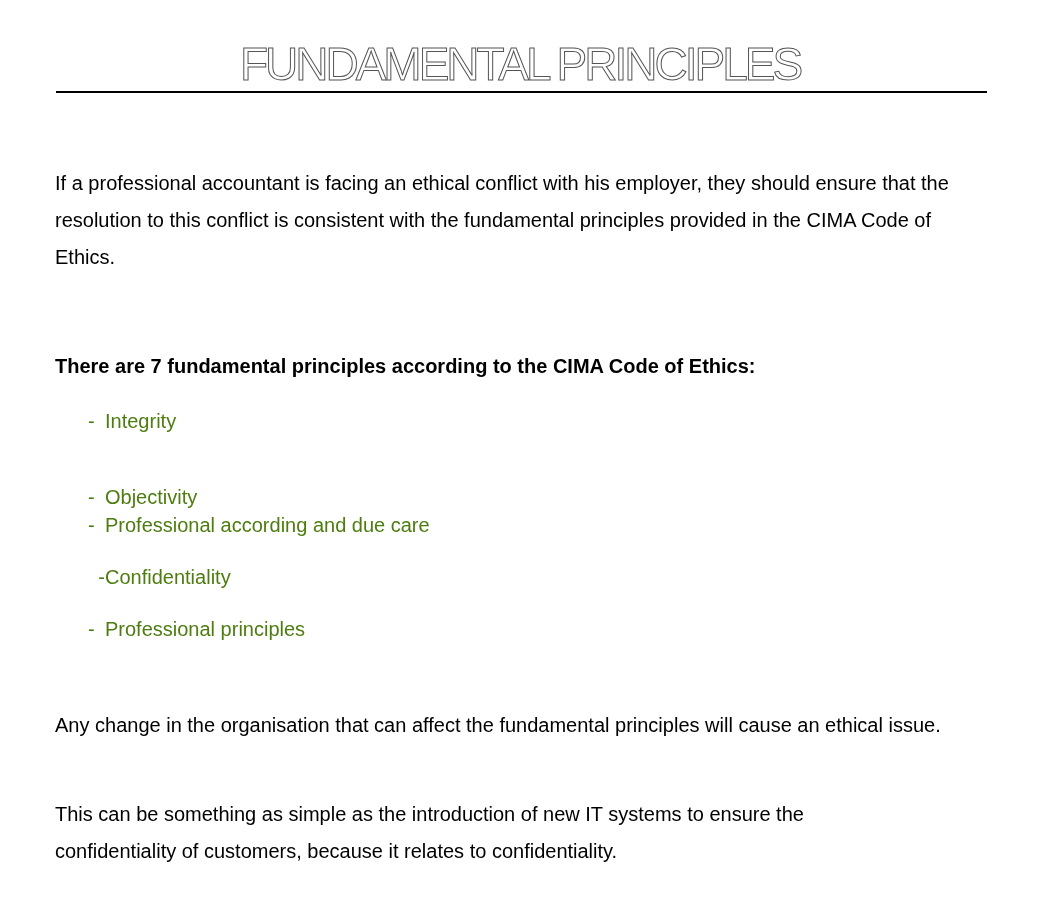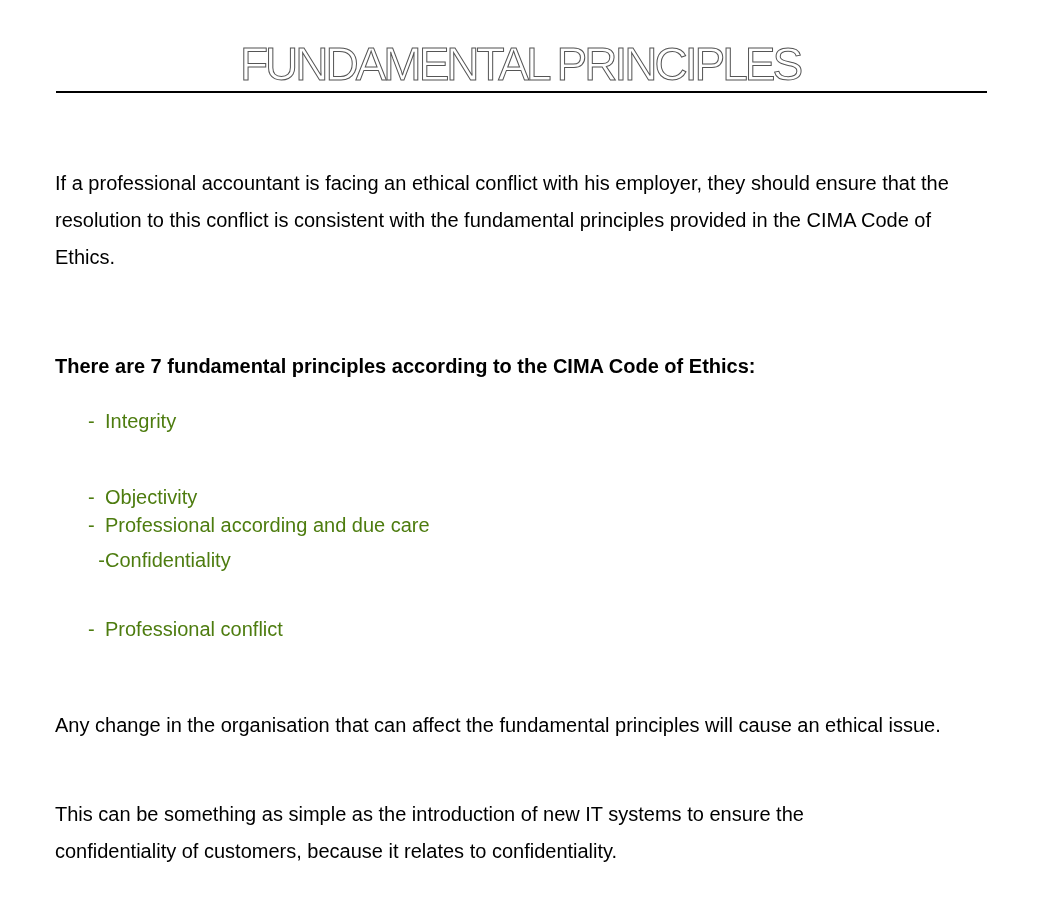--- a/index.html
+++ b/index.html
@@ -41,19 +41,19 @@
   <div class="title">FUNDAMENTAL PRINCIPLES</div>
   <div class="rule"></div>
 
   <p class="para" style="top:165px;">If a professional accountant is facing an ethical conflict with his employer, they should ensure that the resolution to this conflict is consistent with the fundamental principles provided in the CIMA Code of Ethics.</p>
 
   <p class="para bold" style="top:348px;">There are 7 fundamental principles according to the CIMA Code of Ethics:</p>
 
   <div class="list-item" style="top:408px;"><span class="dash">-</span><span>Integrity</span></div>
   <div class="list-item" style="top:484px;"><span class="dash">-</span><span>Objectivity</span></div>
   <div class="list-item" style="top:512px;"><span class="dash">-</span><span>Professional according and due care</span></div>
-  <div class="list-item" style="top:547px;text-align:right;"><span class="dash">-</span><span>Confidentiality</span></div>
-  <div class="list-item" style="top:616px;"><span class="dash">-</span><span>Professional conflict</span></div>
+  <div class="list-item" style="top:564px;text-align:right;"><span class="dash">-</span><span>Confidentiality</span></div>
+  <div class="list-item" style="top:616px;"><span class="dash">-</span><span>Professional principles</span></div>
 
   <p class="para" style="top:796px; width:830px;">This can be something as simple as the introduction of new IT systems to ensure the confidentiality of customers, because it relates to confidentiality.</p>
 
   <p class="para" style="top:707px; width:900px;">Any change in the organisation that can affect the fundamental principles will cause an ethical issue.</p>
 </div>
 
 </body></html>

